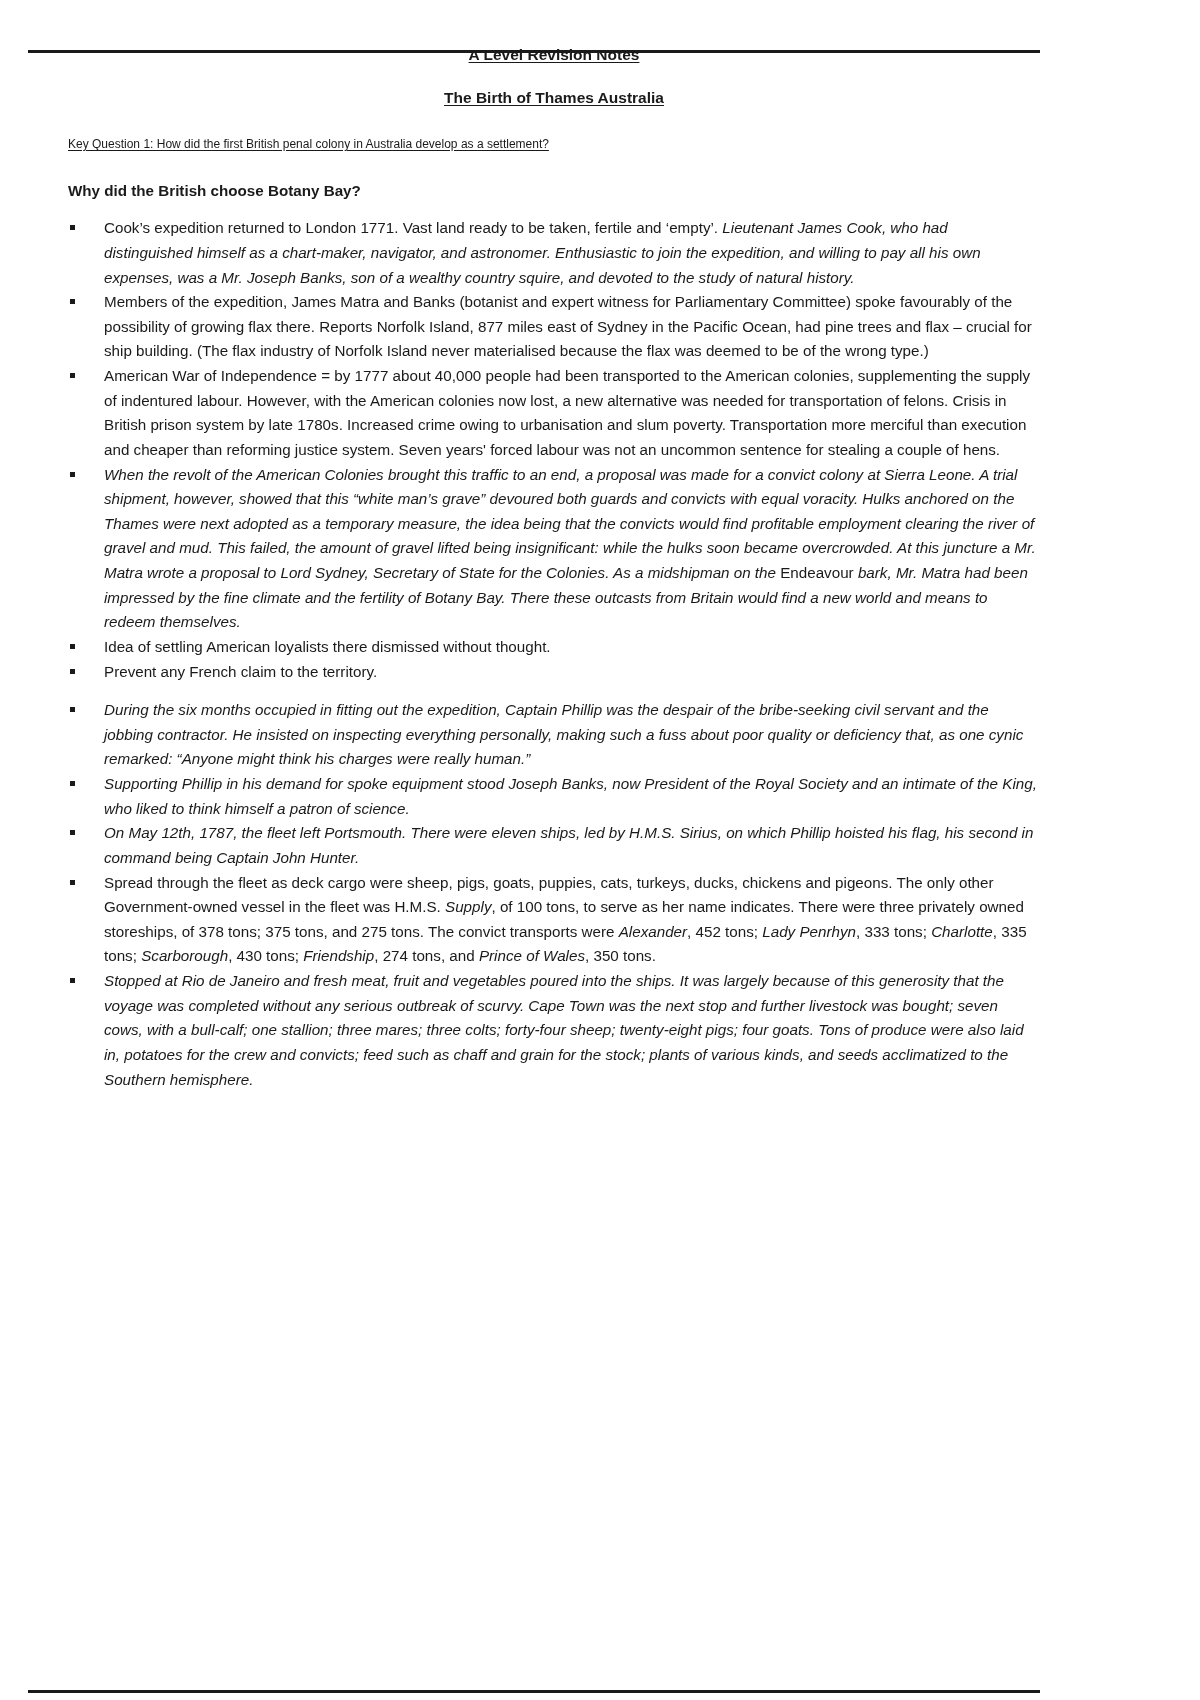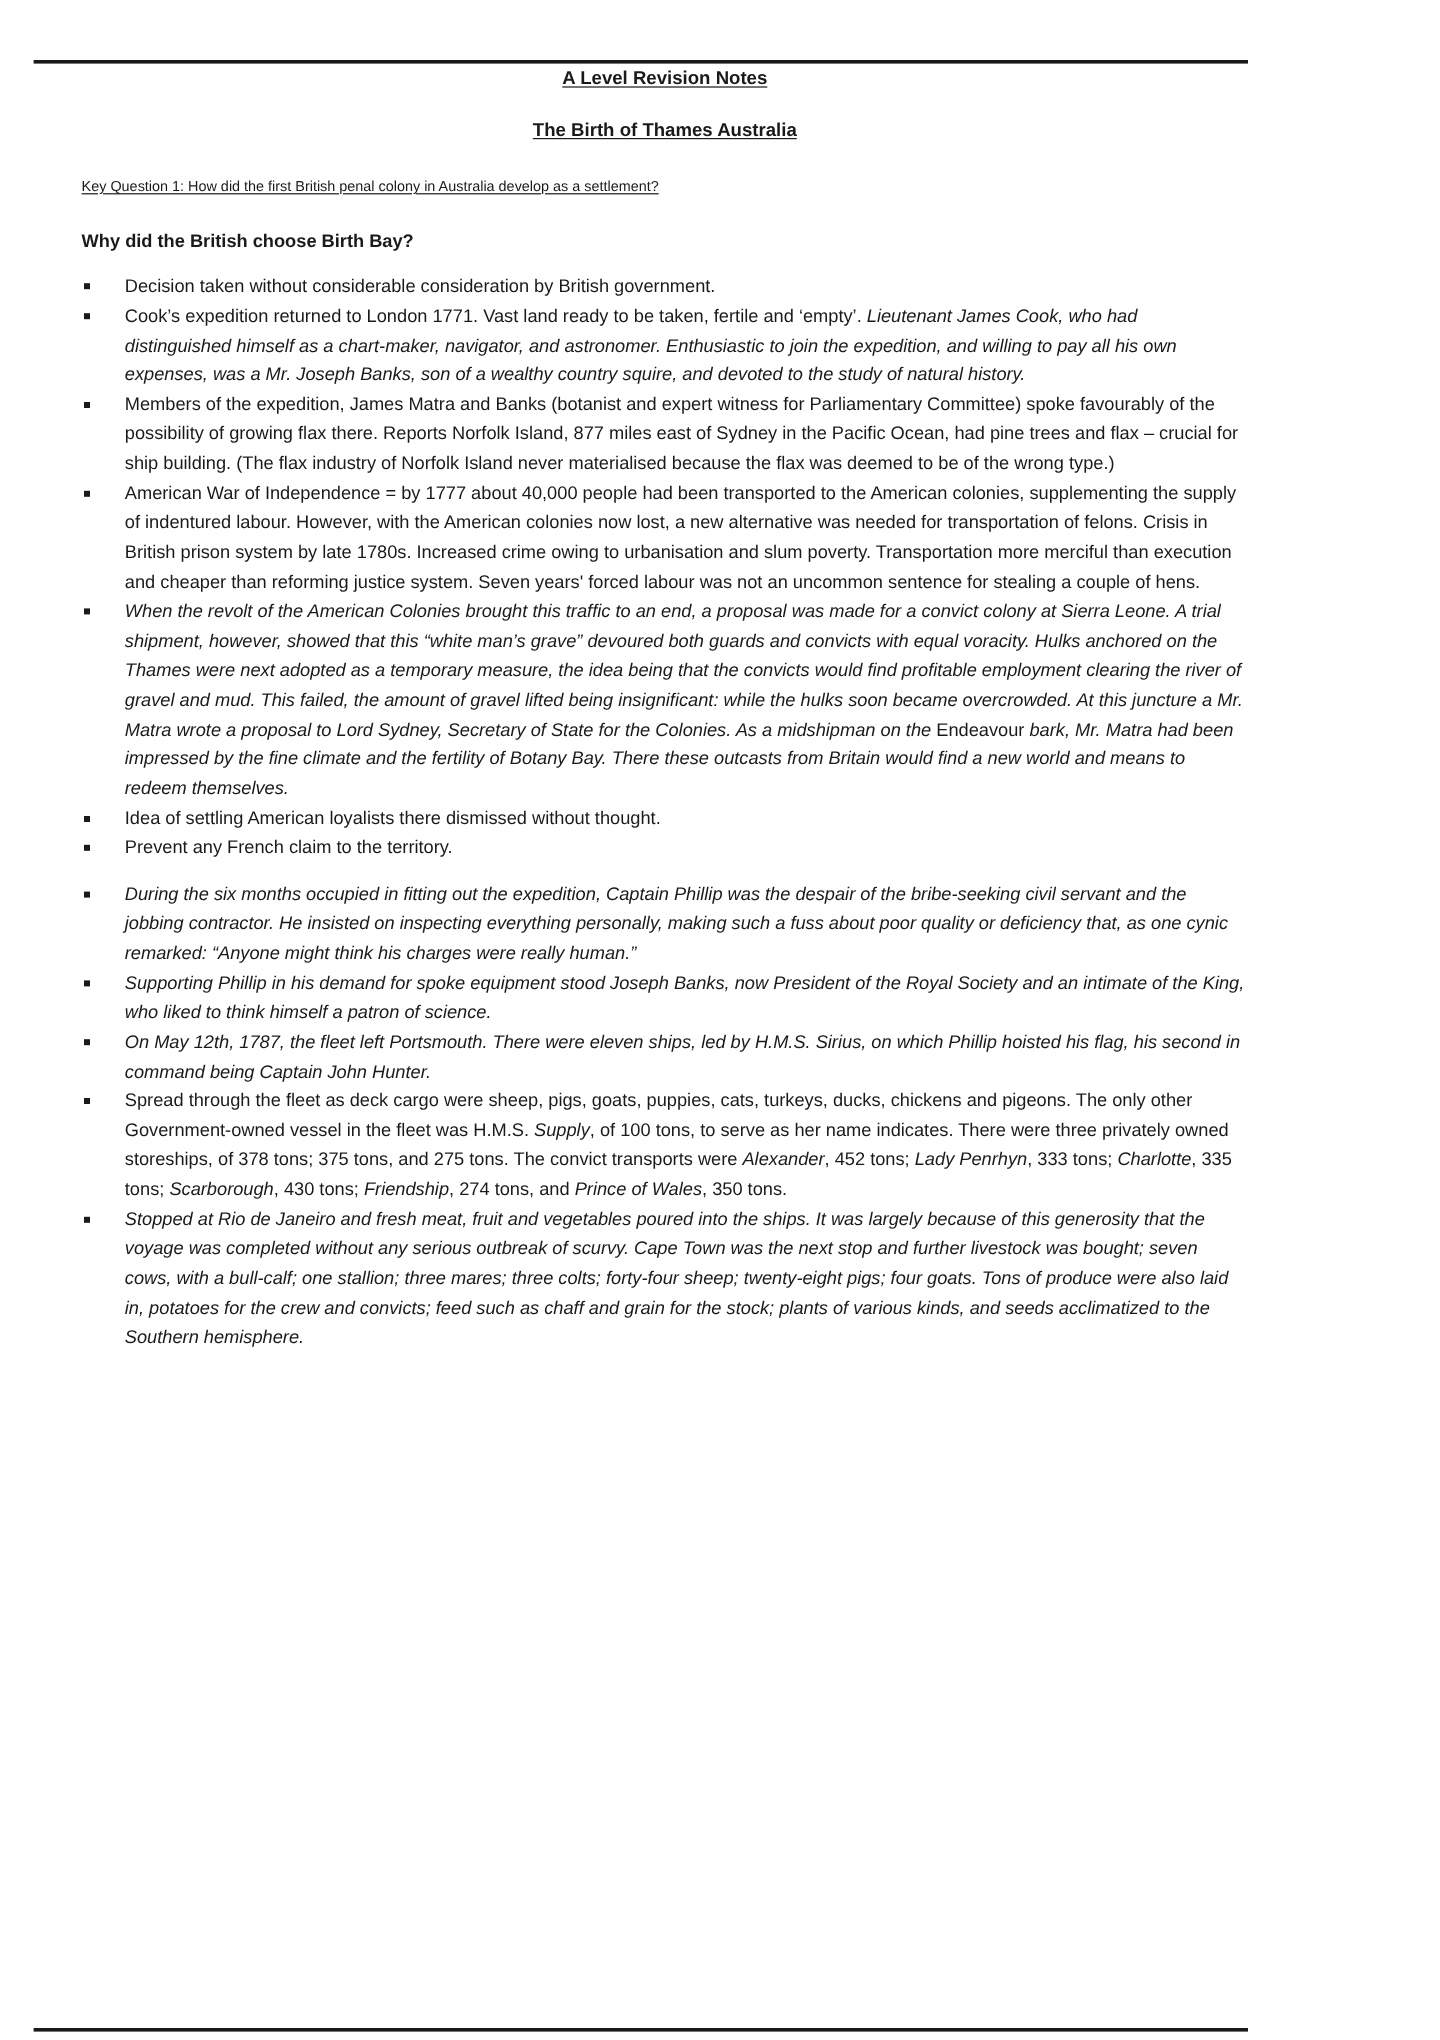--- a/index.html
+++ b/index.html
@@ -28,21 +28,21 @@
     width: 1012px;
     height: 0;
     border-top: 3px solid #1a1a1a;
   }
   .rule-top { top: 50px; }
   .rule-bottom { top: 1690px; }
 
   .content {
     position: absolute;
     left: 68px;
-    top: 55px;
+    top: 44px;
     width: 972px;
   }
 
   .doc-title {
     text-align: center;
     font-size: 15.5px;
     font-weight: bold;
     margin: 0;
     padding: 0;
     line-height: 1.45;
@@ -118,26 +118,25 @@
   <div class="content">
 
     <div class="doc-title"><span>A Level Revision Notes</span></div>
 
     <div class="title-gap"></div>
 
     <div class="subtitle"><span>The Birth of Thames Australia</span></div>
 
     <div class="keyq"><span>Key Question 1: How did the first British penal colony in Australia develop as a settlement?</span></div>
 
-    <div class="section-head">Why did the British choose Birth Bay?</div>
+    <div class="section-head">Why did the British choose Botany Bay?</div>
 
     <ul class="bullets">
       <li>
         <span class="sq"></span>
-        <span>Decision taken without considerable consideration by British government.</span>
       </li>
       <li>
         <span class="sq"></span>
         <span>Cook’s expedition returned to London 1771.  Vast land ready to be taken, fertile and ‘empty’. </span><span class="it">Lieutenant James Cook, who had distinguished himself as a chart-maker, navigator, and astronomer. Enthusiastic to join the expedition, and willing to pay all his own expenses, was a Mr. Joseph Banks, son of a wealthy country squire, and devoted to the study of natural history.</span>
       </li>
       <li>
         <span class="sq"></span>
         <span>Members of the expedition, James Matra and Banks (botanist and expert witness for Parliamentary Committee) spoke favourably of the possibility of growing flax there. Reports Norfolk Island, 877 miles east of Sydney in the Pacific Ocean, had pine trees and flax – crucial for ship building. (The flax industry of Norfolk Island never materialised because the flax was deemed to be of the wrong type.)</span>
       </li>
       <li>

